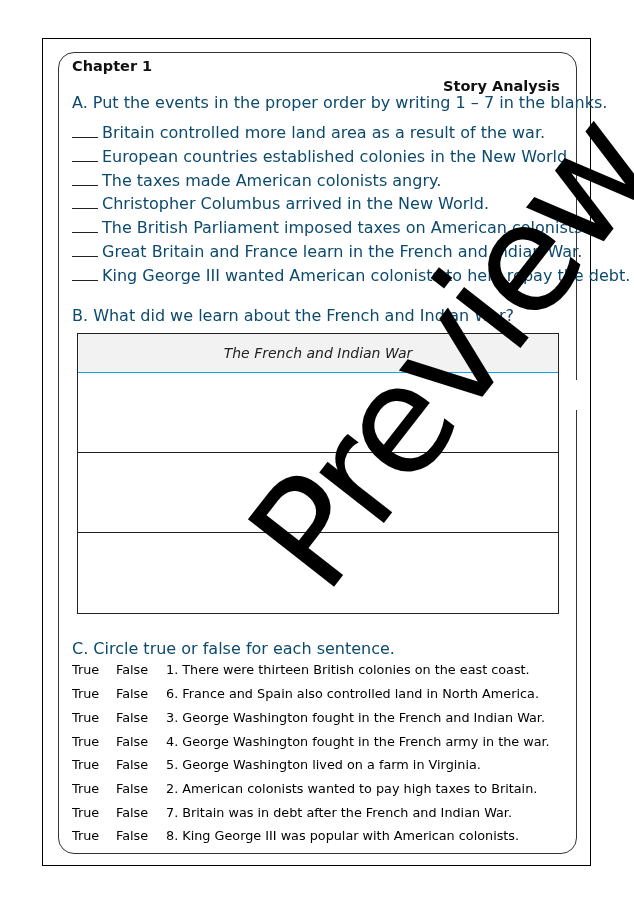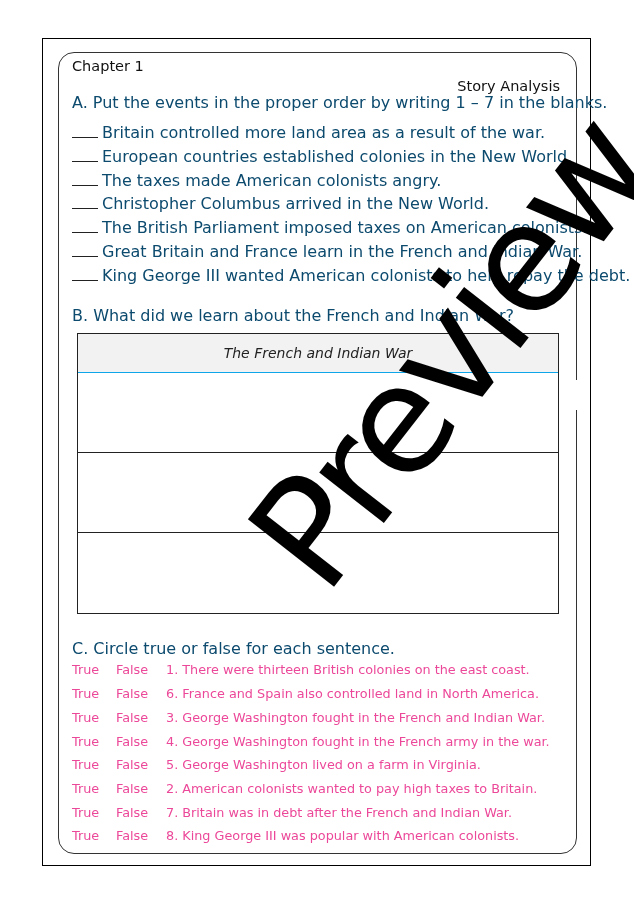--- a/index.html
+++ b/index.html
@@ -2,32 +2,32 @@
 <html><head>
 <meta charset="utf-8">
 <style>
   html, body { margin:0; padding:0; background:#ffffff; }
   body { width:634px; height:905px; position:relative; overflow:hidden;
          font-family:"DejaVu Sans", sans-serif; color:#1a1a1a; }
   .outer { position:absolute; left:42px; top:38px; width:549px; height:828px;
            border:1px solid #000; box-sizing:border-box; }
   .inner { position:absolute; left:58px; top:52px; width:519px; height:802px;
            border:1px solid #333; border-radius:16px; box-sizing:border-box; }
-  .hdr { position:absolute; top:58px; font-weight:normal; font-size:14.5px; color:#111; }
+  .hdr { position:absolute; top:58px; font-weight:bold; font-size:14.5px; color:#111; }
   .hdr-left { left:72px; }
   .hdr-right { right:74px;margin-top:20px; }
   .txt { position:absolute; left:72px; font-size:16px; white-space:nowrap; color:#0c4a6e; }
   .blank { display:inline-block; width:26px; border-bottom:1px solid #222; height:11px; vertical-align:baseline; margin-right:4px; }
   .tbl { position:absolute; left:77px; top:333px; width:482px; height:281px;
          border:1px solid #222; box-sizing:border-box; }
   .tbl-head { height:38px; background:#f2f2f2; border-bottom:1px solid #0ea5e9;
               display:flex; align-items:center; justify-content:center; font-size:14px; color:#222;font-style:italic; }
   .tbl-row { height:80px; border-bottom:1px solid #222; box-sizing:border-box; }
   .tbl-row:last-child { border-bottom:none; }
-  .tf-row { position:absolute; left:72px; font-size:12.8px; white-space:nowrap; color:#ec4899; }
+  .tf-row { position:absolute; left:72px; font-size:12.8px; white-space:nowrap; color:#000000; }
   .tf-true { display:inline-block; width:44px; }
   .tf-false { display:inline-block; width:50px; }
   .watermark { position:absolute; left:225px; top:520px; font-size:150px; font-family:"DejaVu Sans", sans-serif;
                color:#000; transform:rotate(-52deg); transform-origin:left top; letter-spacing:-6px; line-height:1; }
   .edge-line { position:absolute; left:576px; top:380px; width:1px; height:30px; background:#ffffff; }
 </style>
 </head>
 <body>
 
 <div class="outer"></div>

